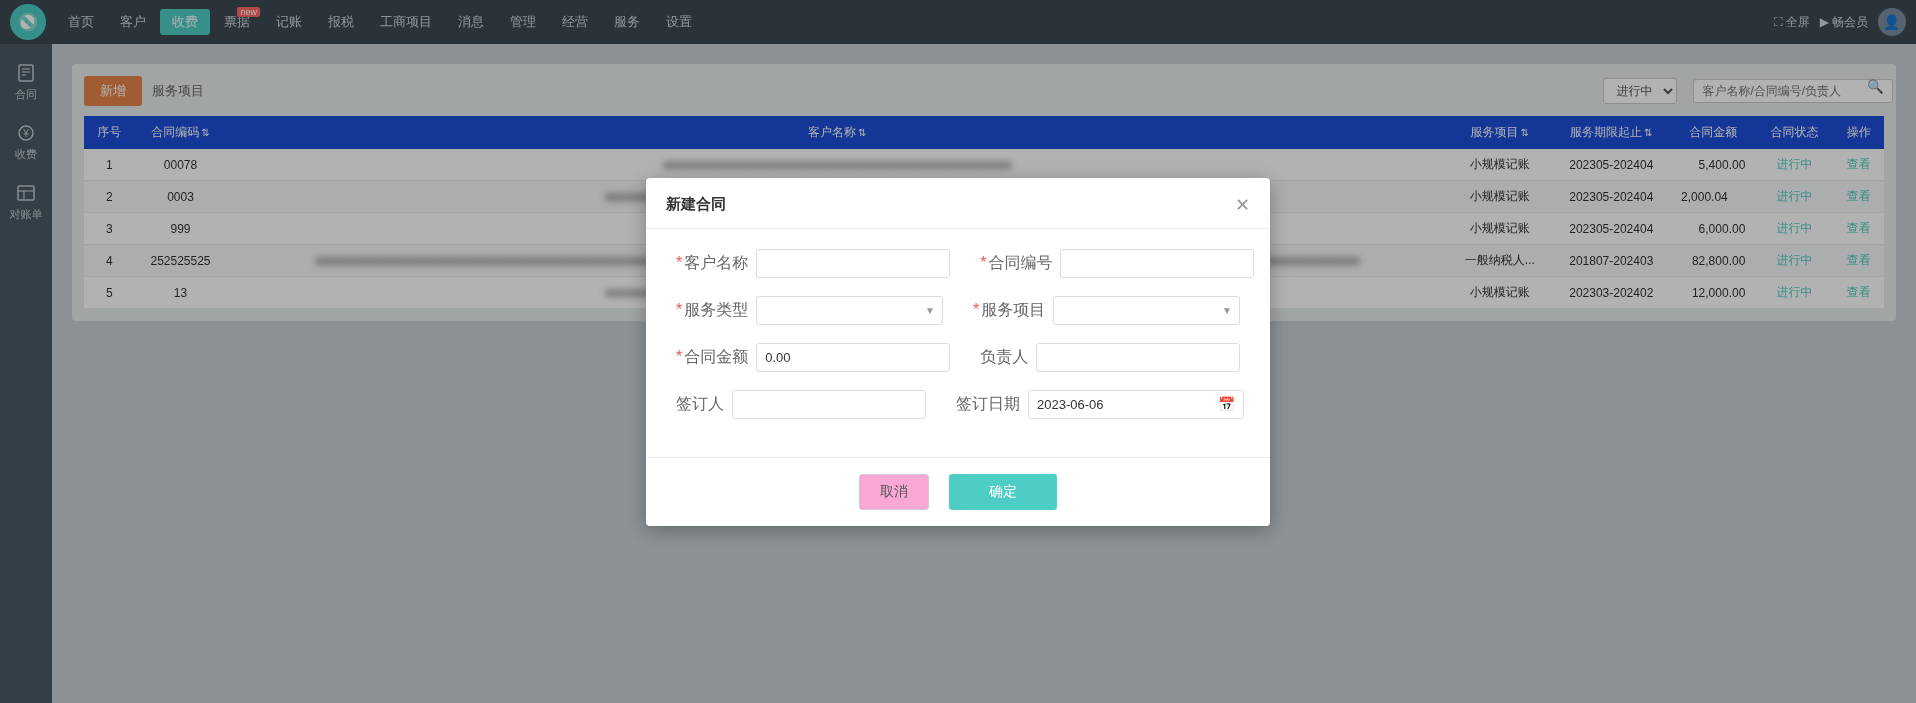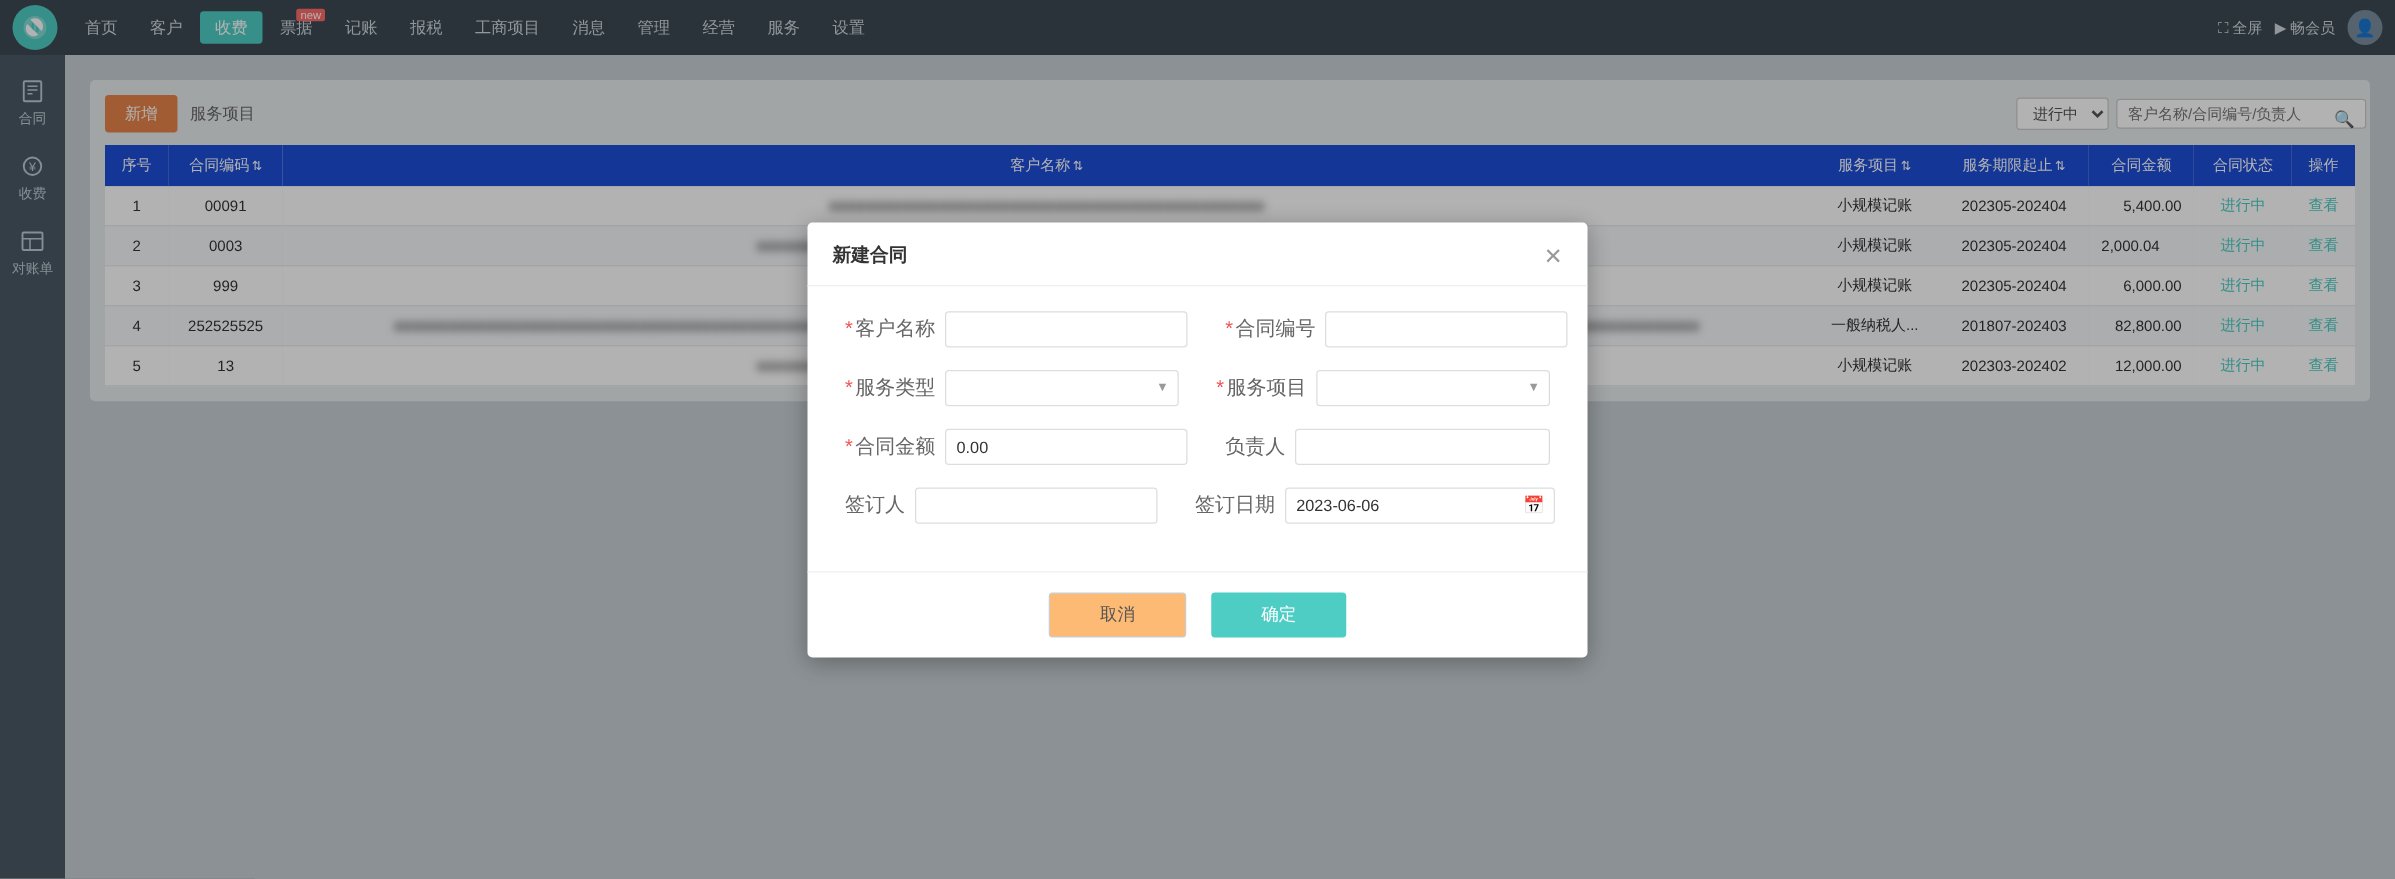--- a/index.html
+++ b/index.html
@@ -233,24 +233,24 @@
     .select-arrow {
       position: absolute; right: 8px; color: #999; font-size: 10px; pointer-events: none;
     }
     .date-icon { position: absolute; right: 8px; top: 50%; transform: translateY(-50%); color: #aaa; font-size: 14px; cursor: pointer; }
 
     .modal-footer {
       padding: 16px 30px;
       display: flex; justify-content: center; gap: 20px; border-top: 1px solid #eee;
     }
     .btn-cancel {
-      background: #fdba74;
+      background: #f9a8d4;
       border: 1px solid #ccc;
       color: #555;
-      padding: 8px 40px;
+      padding: 8px 20px;
       border-radius: 3px;
       cursor: pointer;
       font-size: 14px;
     }
     .btn-confirm {
       background: #4ecdc4;
       border: none;
       color: #fff;
       padding: 8px 40px;
       border-radius: 3px;
@@ -334,21 +334,21 @@
   </div>
 
   <div class="content-area">
     <div class="table-container">
 
       <div class="toolbar">
         <button class="btn-new">新增</button>
         <span class="toolbar-text">服务项目</span>
         <div class="toolbar-right">
           <select class="status-select"><option value="进行中">进行中</option><option value="已完成">已完成</option><option value="已终止">已终止</option></select>
-          <div style="position:relative; display:flex; align-items:flex-end;">
+          <div style="position:relative; display:flex; align-items:flex-start;margin-left:10px;">
             <input class="search-input" type="text" placeholder="客户名称/合同编号/负责人" style="">
             <button class="search-btn">🔍</button>
           </div>
         </div>
       </div>
 
       <table class="data-table">
         <thead>
           <tr>
             <th>序号</th>
@@ -357,21 +357,21 @@
             <th class="sortable"><span>服务项目</span><span class="sort-icon">⇅</span></th>
             <th class="sortable"><span>服务期限起止</span><span class="sort-icon">⇅</span></th>
             <th>合同金额</th>
             <th>合同状态</th>
             <th>操作</th>
           </tr>
         </thead>
         <tbody id="table-body">
         <tr>
       <td>1</td>
-      <td>00091</td>
+      <td>00078</td>
       <td class="blurred" style="color: transparent; text-shadow: rgba(0, 0, 0, 0.5) 0px 0px 7px;">■■■■■■■■■■■■■■■■■■■■■■■■■■■■■■■■■■■■■■■■■■■■■■■■</td>
       <td>小规模记账</td>
       <td>202305-202404</td>
       <td style="text-align:right;">5,400.00</td>
       <td><span class="status-badge">进行中</span></td>
       <td><span class="action-link">查看</span></td>
     </tr>
             <tr>
       <td>2</td>
       <td>0003</td>

